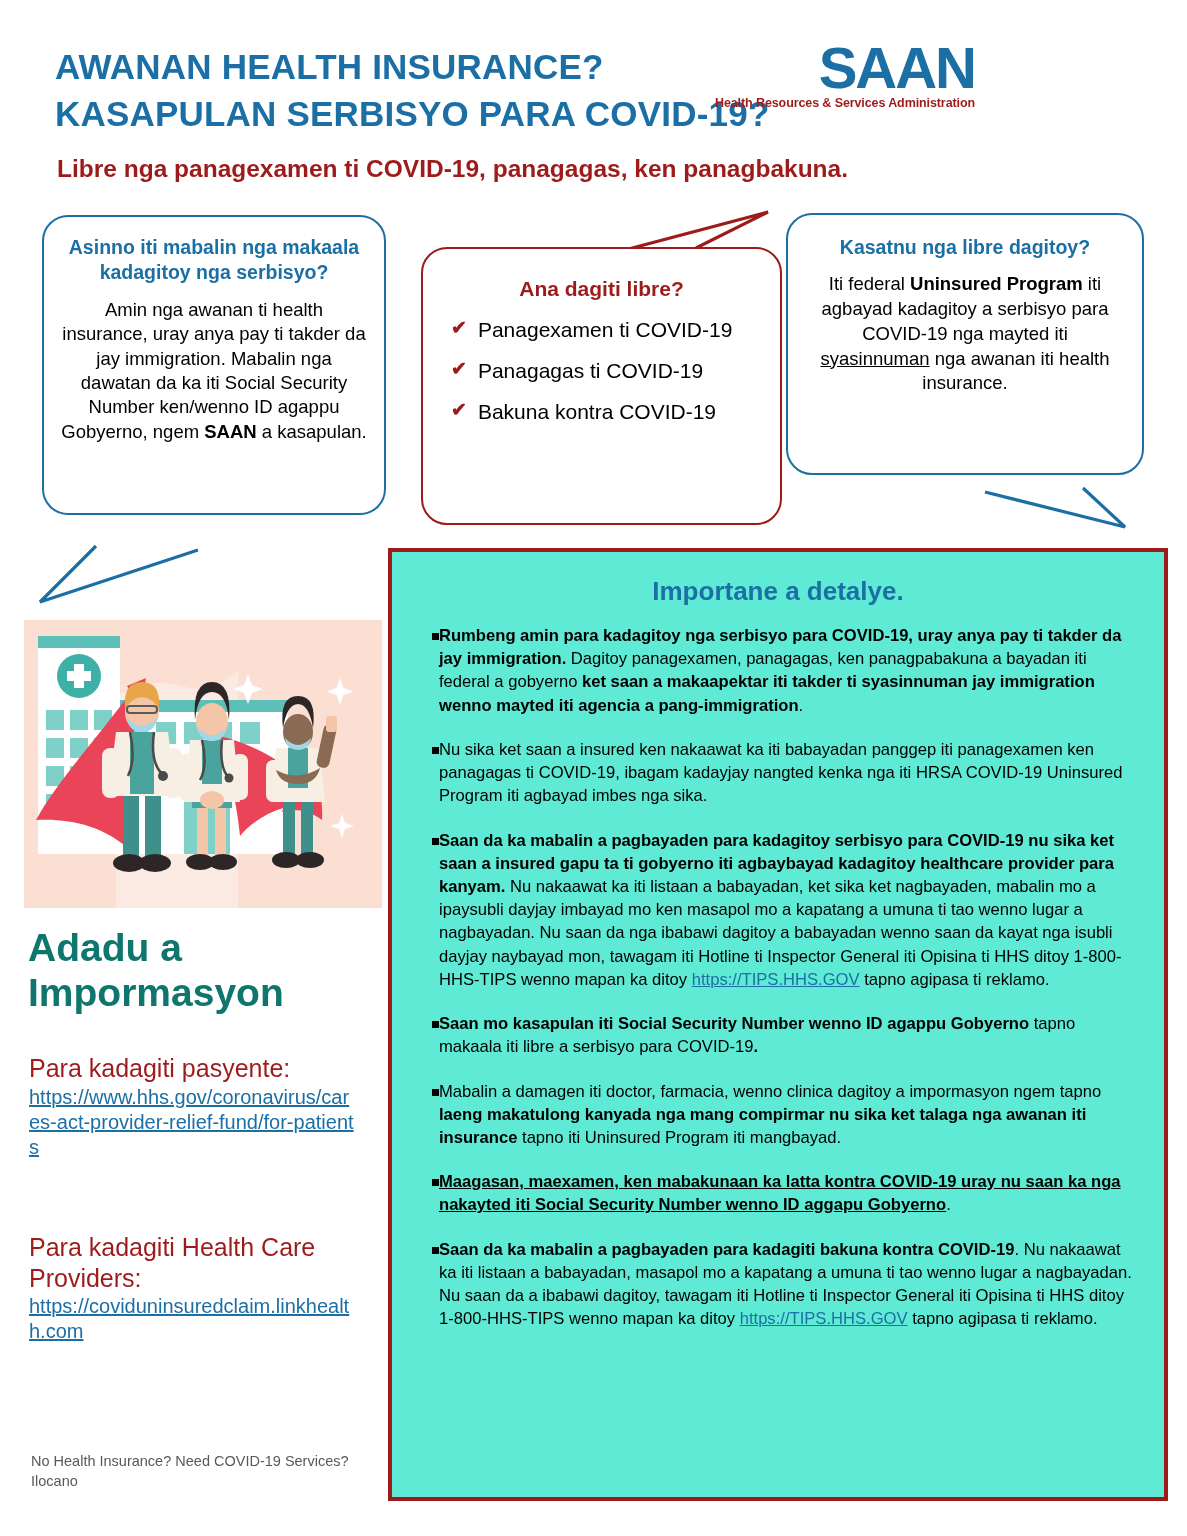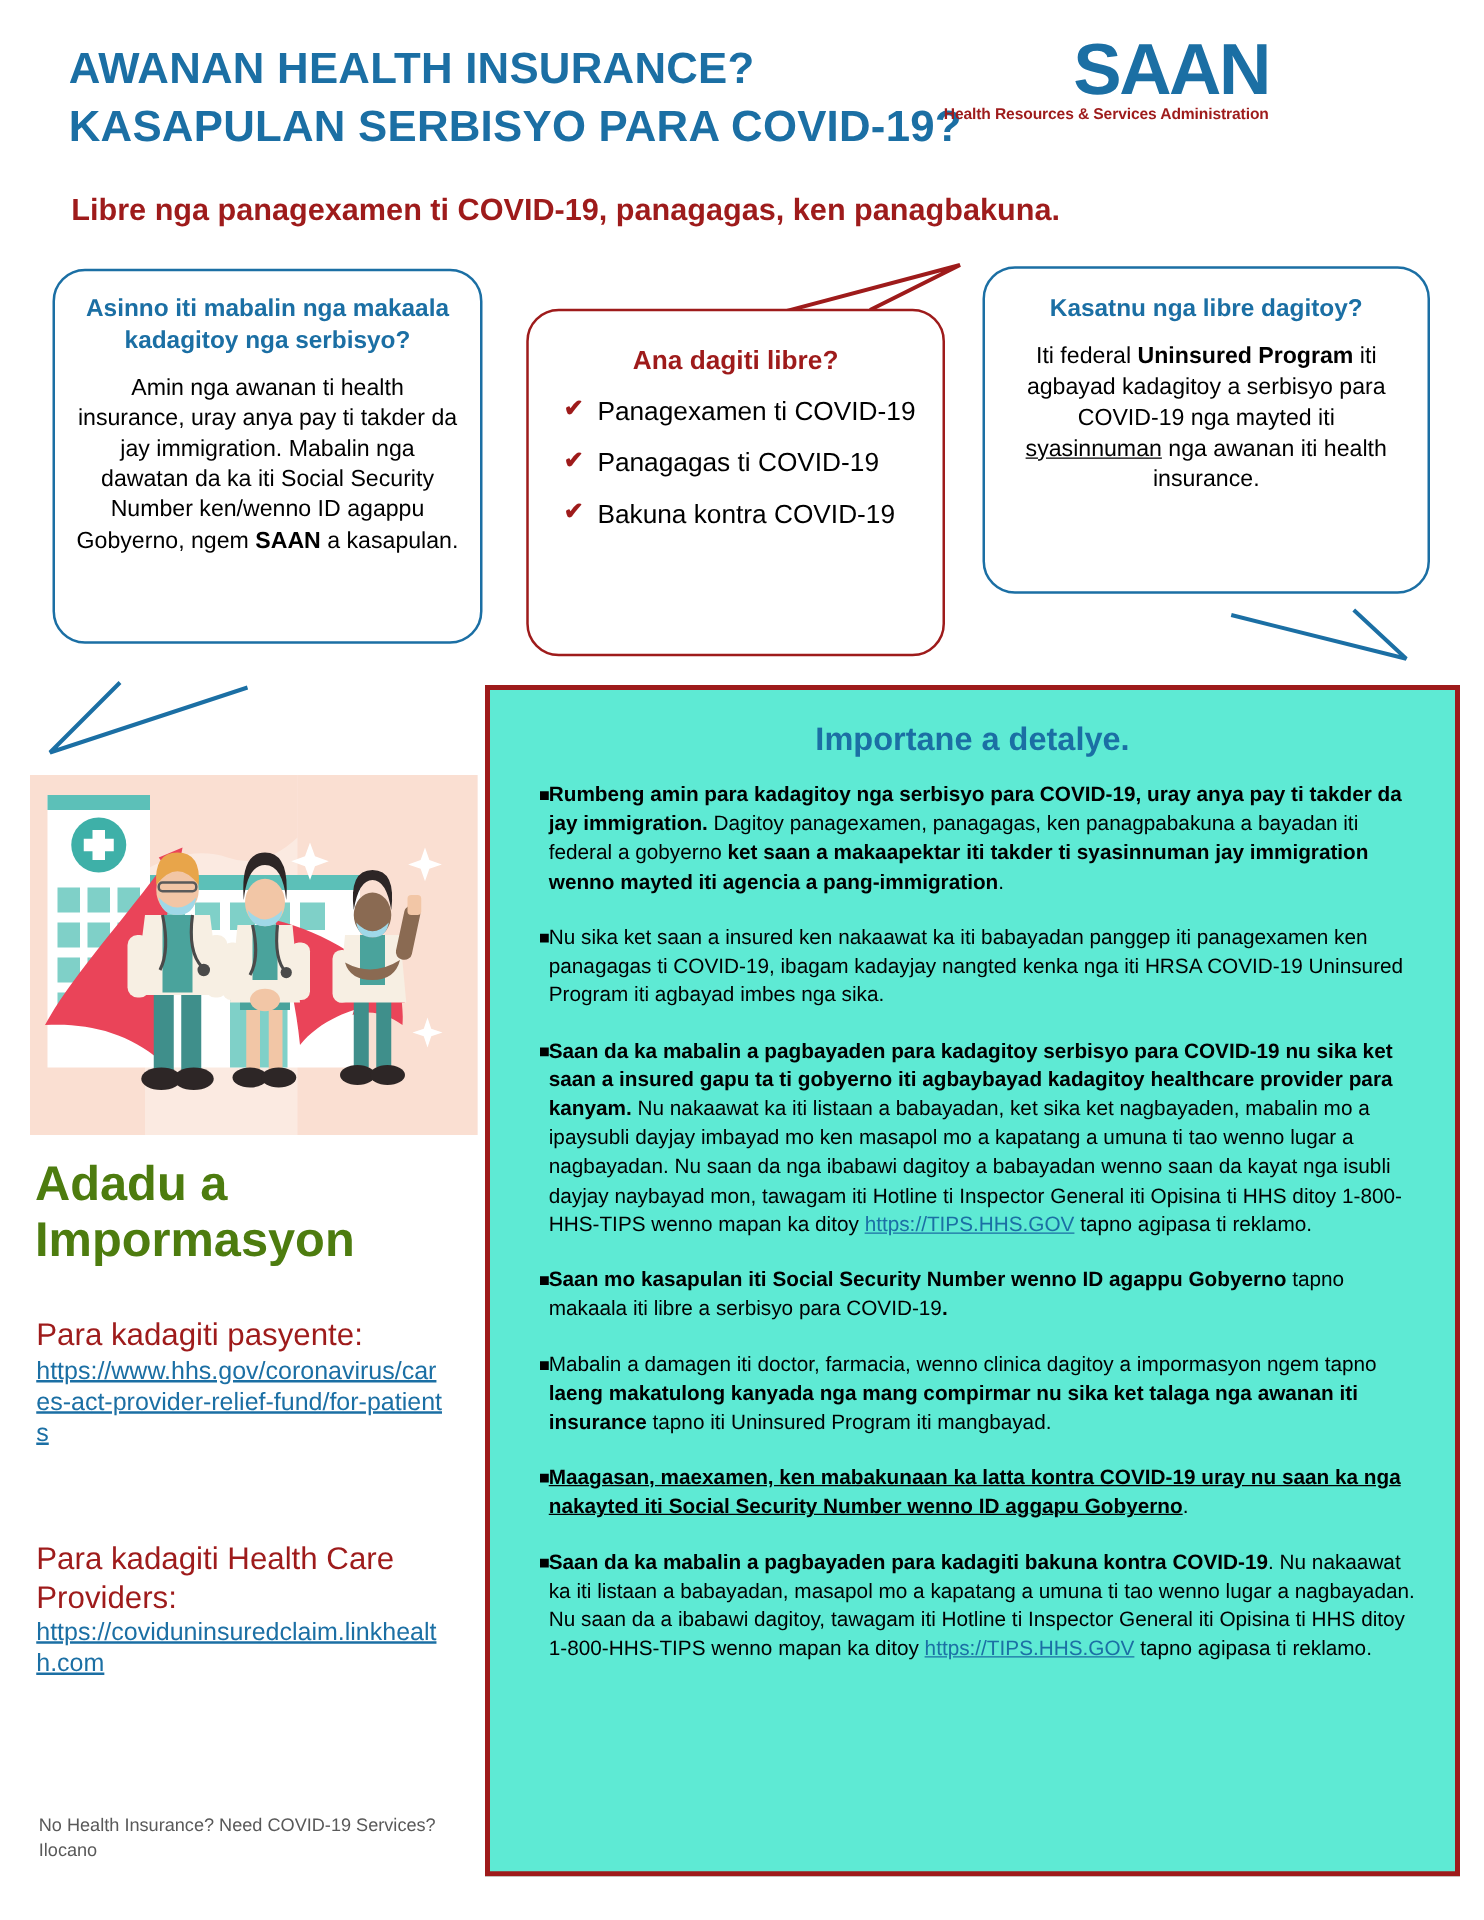--- a/index.html
+++ b/index.html
@@ -6,21 +6,21 @@
   body {
     width:1187px; height:1536px;
     background:#ffffff;
     font-family:"Liberation Sans", sans-serif;
     color:#000;
     position:relative;
     overflow:hidden;
   }
 
   
-  .header { position:absolute; left:0; top:0; width:1030px; height:145px;padding-left:40px; }
+  .header { position:absolute; left:0; top:12px; width:1030px; height:145px; }
   .title-block { position:absolute; left:55px; top:32px; }
   .title-line {
     font-size:35px; font-weight:bold; color:#1b6fa4;
     letter-spacing:.2px; line-height:1.33; white-space:nowrap;
   }
   .logo { position:absolute; right:55px; top:28px; text-align:right; }
   .logo-mark {
     font-size:58px; font-weight:bold; color:#1b6fa4;
     letter-spacing:-2px; line-height:.95; font-family:"Liberation Sans", sans-serif;
   }
@@ -34,21 +34,21 @@
     font-size:24.5px; font-weight:bold; color:#9e1b1b;
     white-space:nowrap;
   }
 
   
   .bubble { position:absolute; box-sizing:border-box; background:#fff; }
   .bubble-blue { border:2.5px solid #1b6fa4; border-radius:26px; }
   .bubble-red  { border:2.5px solid #9e1b1b; border-radius:26px; }
 
   #bubble-left  { left:42px;  top:215px; width:344px; height:300px; padding:18px 16px 10px; }
-  #bubble-mid   { left:421px; top:247px; width:335px; height:278px; padding:26px 20px 10px; }
+  #bubble-mid   { left:421px; top:247px; width:361px; height:278px; padding:26px 20px 10px; }
   #bubble-right { left:786px; top:213px; width:358px; height:262px; padding:20px 20px 10px; }
 
   .bub-head {
     text-align:center; font-weight:bold; font-size:19.5px;
     line-height:1.30; margin:0 0 12px 0;
   }
   .bub-head.blue { color:#1b6fa4; }
   .bub-head.red  { color:#9e1b1b; font-size:21px; margin-bottom:14px; }
   .bub-body {
     text-align:center; font-size:18.5px; line-height:1.32; color:#000;
@@ -67,21 +67,21 @@
   .tail { position:absolute; overflow:visible; }
 
   
   .illus {
     position:absolute; left:24px; top:620px; width:358px; height:288px;
     overflow:hidden; background:#f8d9cb;
   }
 
   .more-title {
     position:absolute; left:28px; top:925px; width:345px;
-    font-size:39px; font-weight:bold; color:#4d7c0f; line-height:1.16;
+    font-size:39px; font-weight:bold; color:#0f766e; line-height:1.16;
   }
   .sec-head {
     font-size:25px; font-weight:normal; color:#9e1b1b; line-height:1.22;
     margin:0 0 1px 0;
   }
   .lnk {
     font-size:20px; color:#1b6fa4; text-decoration:underline;
     line-height:1.25; word-break:break-all; display:block;
   }
   #patients-block { position:absolute; left:29px; top:1053px; width:330px; }

